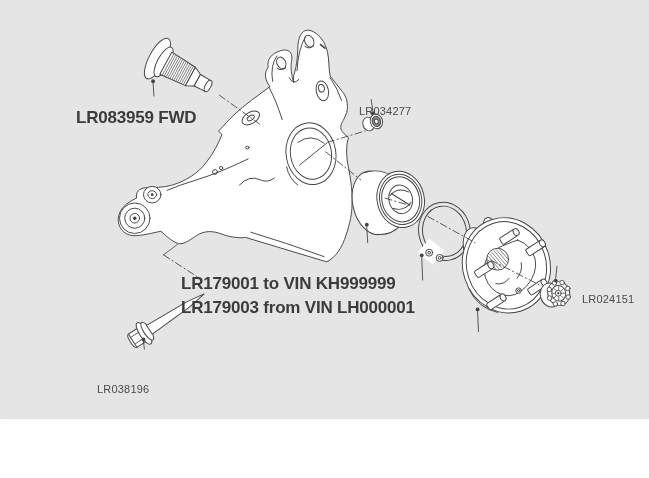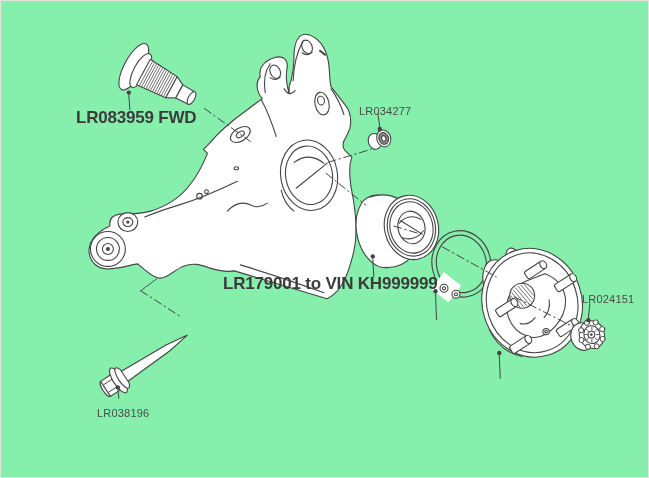--- a/index.html
+++ b/index.html
@@ -1,16 +1,16 @@
 <!DOCTYPE html>
 <html><head>
 <meta charset="utf-8">
 <style>
   html,body{margin:0;padding:0;background:#fff;}
-  #stage{position:relative;width:649px;height:478px;background:#86efac;
+  #stage{position:relative;width:649px;height:419px;background:#e5e5e5;
          border:1px solid #e3e3e3;box-sizing:border-box;overflow:hidden;
          font-family:"Liberation Sans",sans-serif;}
   #art{position:absolute;left:0;top:0;width:100%;height:100%;}
   .lbl{position:absolute;white-space:nowrap;color:#3b3b3b;}
   .lbl-bold{font-weight:700;font-size:17px;letter-spacing:-0.2px;}
   .lbl-reg{font-weight:400;font-size:11px;color:#4a4a4a;letter-spacing:0.2px;margin-top:8px;}
 </style>
 </head>
 <body>
 
@@ -242,17 +242,18 @@
       <path d="M591 304 L589.5 318"></path>
           <circle cx="589.5" cy="320.5" r="2.2" fill="#434343" stroke="none"></circle>
       <path d="M117 390 L118 399"></path>
           <circle cx="117" cy="388" r="2.2" fill="#434343" stroke="none"></circle>
     </g>
   </g>
 </svg>
 
 <div class="lbl lbl-bold" style="left:75px;top:107px;">LR083959 FWD</div>
 <div class="lbl lbl-reg" style="left:358px;top:96px;">LR034277</div>
-<div class="lbl lbl-bold" style="left:180px;top:273px;margin-left:42px;">LR179001 to VIN KH999999</div>
+<div class="lbl lbl-bold" style="left:180px;top:273px;">LR179001 to VIN KH999999</div>
+<div class="lbl lbl-bold" style="left:180px;top:297px;">LR179003 from VIN LH000001</div>
 <div class="lbl lbl-reg" style="left:581px;top:284px;">LR024151</div>
-<div class="lbl lbl-reg" style="left:96px;top:398px;">LR038196</div>
+<div class="lbl lbl-reg" style="left:96px;top:374px;">LR038196</div>
 
 </div>
 
 </body></html>

